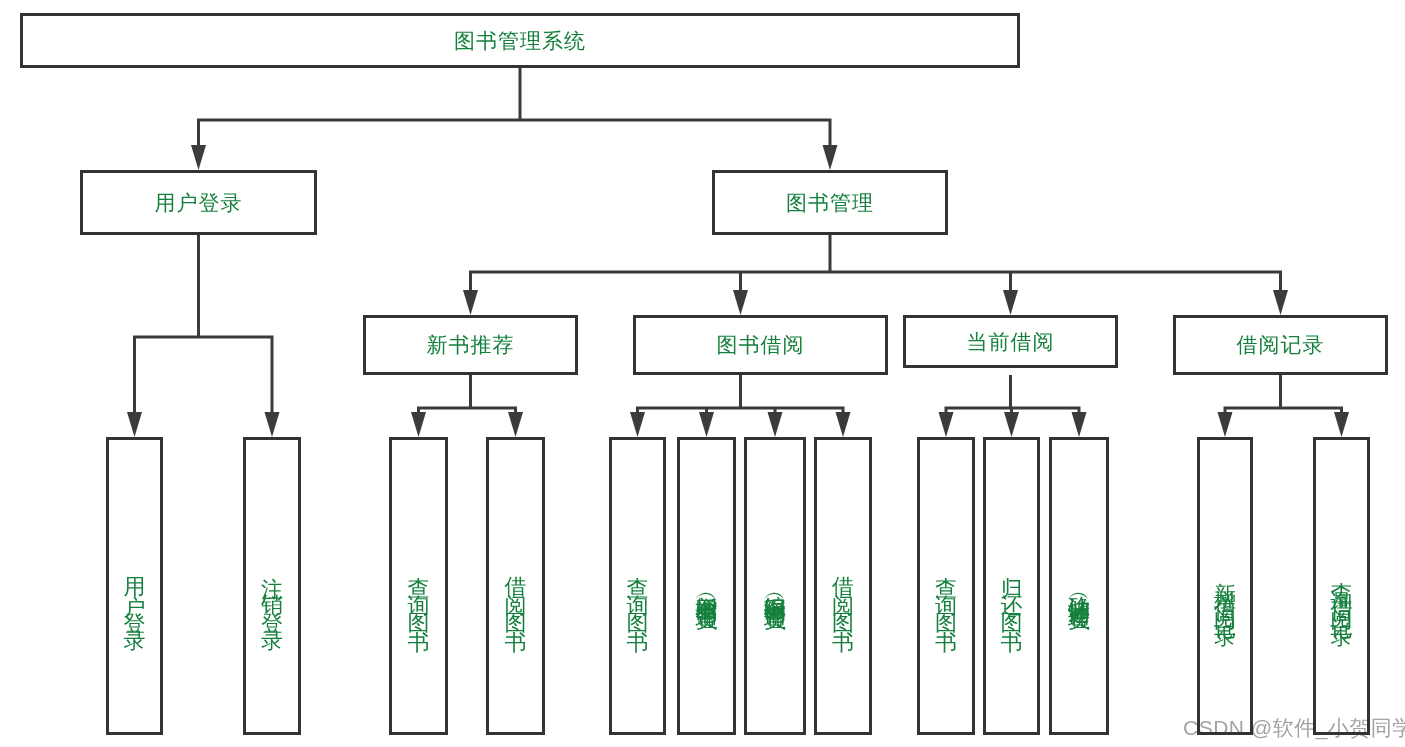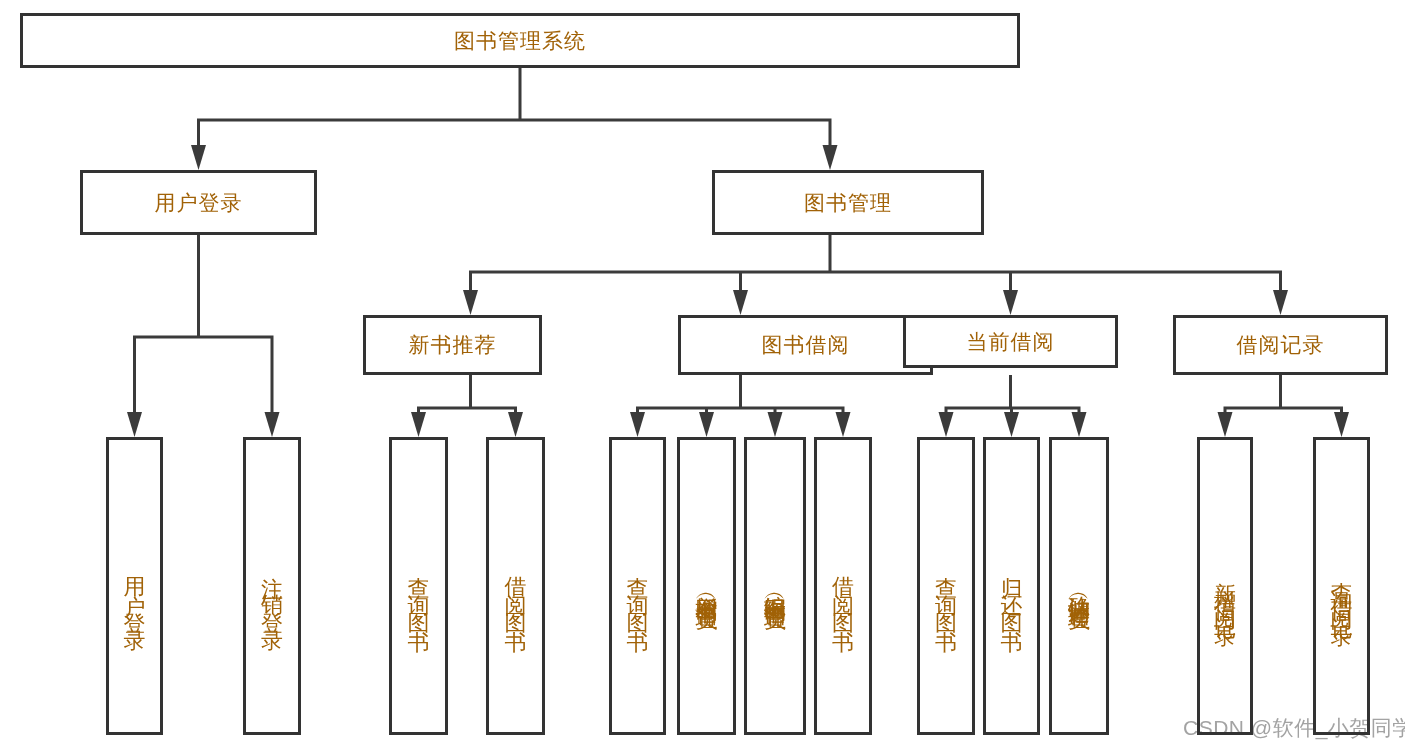--- a/index.html
+++ b/index.html
@@ -7,21 +7,21 @@
     width:1405px;height:747px;position:relative;overflow:hidden;
     background:#ffffff;
     font-family:"Liberation Sans",sans-serif;
   }
   .stage{position:absolute;left:0;top:0;width:1405px;height:747px;}
   svg.connectors{position:absolute;left:0;top:0;z-index:1;}
   .node{
     position:absolute;box-sizing:border-box;z-index:2;
     background:#ffffff;border:3px solid #333333;
     display:flex;align-items:center;justify-content:center;
-    color:#a16207;
+    color:#15803d;
   }
   .h-node{font-size:21px;letter-spacing:1px;}
   .leaf{top:437px;height:298px;}
   .leaf .vtext{
     writing-mode:vertical-rl;
     font-size:22px;line-height:1;
     white-space:nowrap;
   }
   .v4 .vtext{letter-spacing:18px;margin-top:18px;}
   .v6 .vtext{letter-spacing:9px;margin-top:9px;}
@@ -69,28 +69,28 @@
     </g>
   </svg>
 
   <div class="node h-node" style="left:20px;top:13px;width:1000px;height:55px;">
     <span>图书管理系统</span>
   </div>
 
   <div class="node h-node" style="left:80px;top:170px;width:237px;height:65px;">
     <span>用户登录</span>
   </div>
-  <div class="node h-node" style="left:712px;top:170px;width:272px;height:65px;">
+  <div class="node h-node" style="left:712px;top:170px;width:236px;height:65px;">
     <span>图书管理</span>
   </div>
 
-  <div class="node h-node" style="left:363px;top:315px;width:179px;height:60px;">
+  <div class="node h-node" style="left:363px;top:315px;width:215px;height:60px;">
     <span>新书推荐</span>
   </div>
-  <div class="node h-node" style="left:633px;top:315px;width:255px;height:60px;margin-left:45px;">
+  <div class="node h-node" style="left:633px;top:315px;width:255px;height:60px;">
     <span>图书借阅</span>
   </div>
   <div class="node h-node" style="left:903px;top:315px;width:215px;height:53px;">
     <span>当前借阅</span>
   </div>
   <div class="node h-node" style="left:1173px;top:315px;width:215px;height:60px;">
     <span>借阅记录</span>
   </div>
 
   <div class="node leaf v4" style="left:106px;width:57px;">

